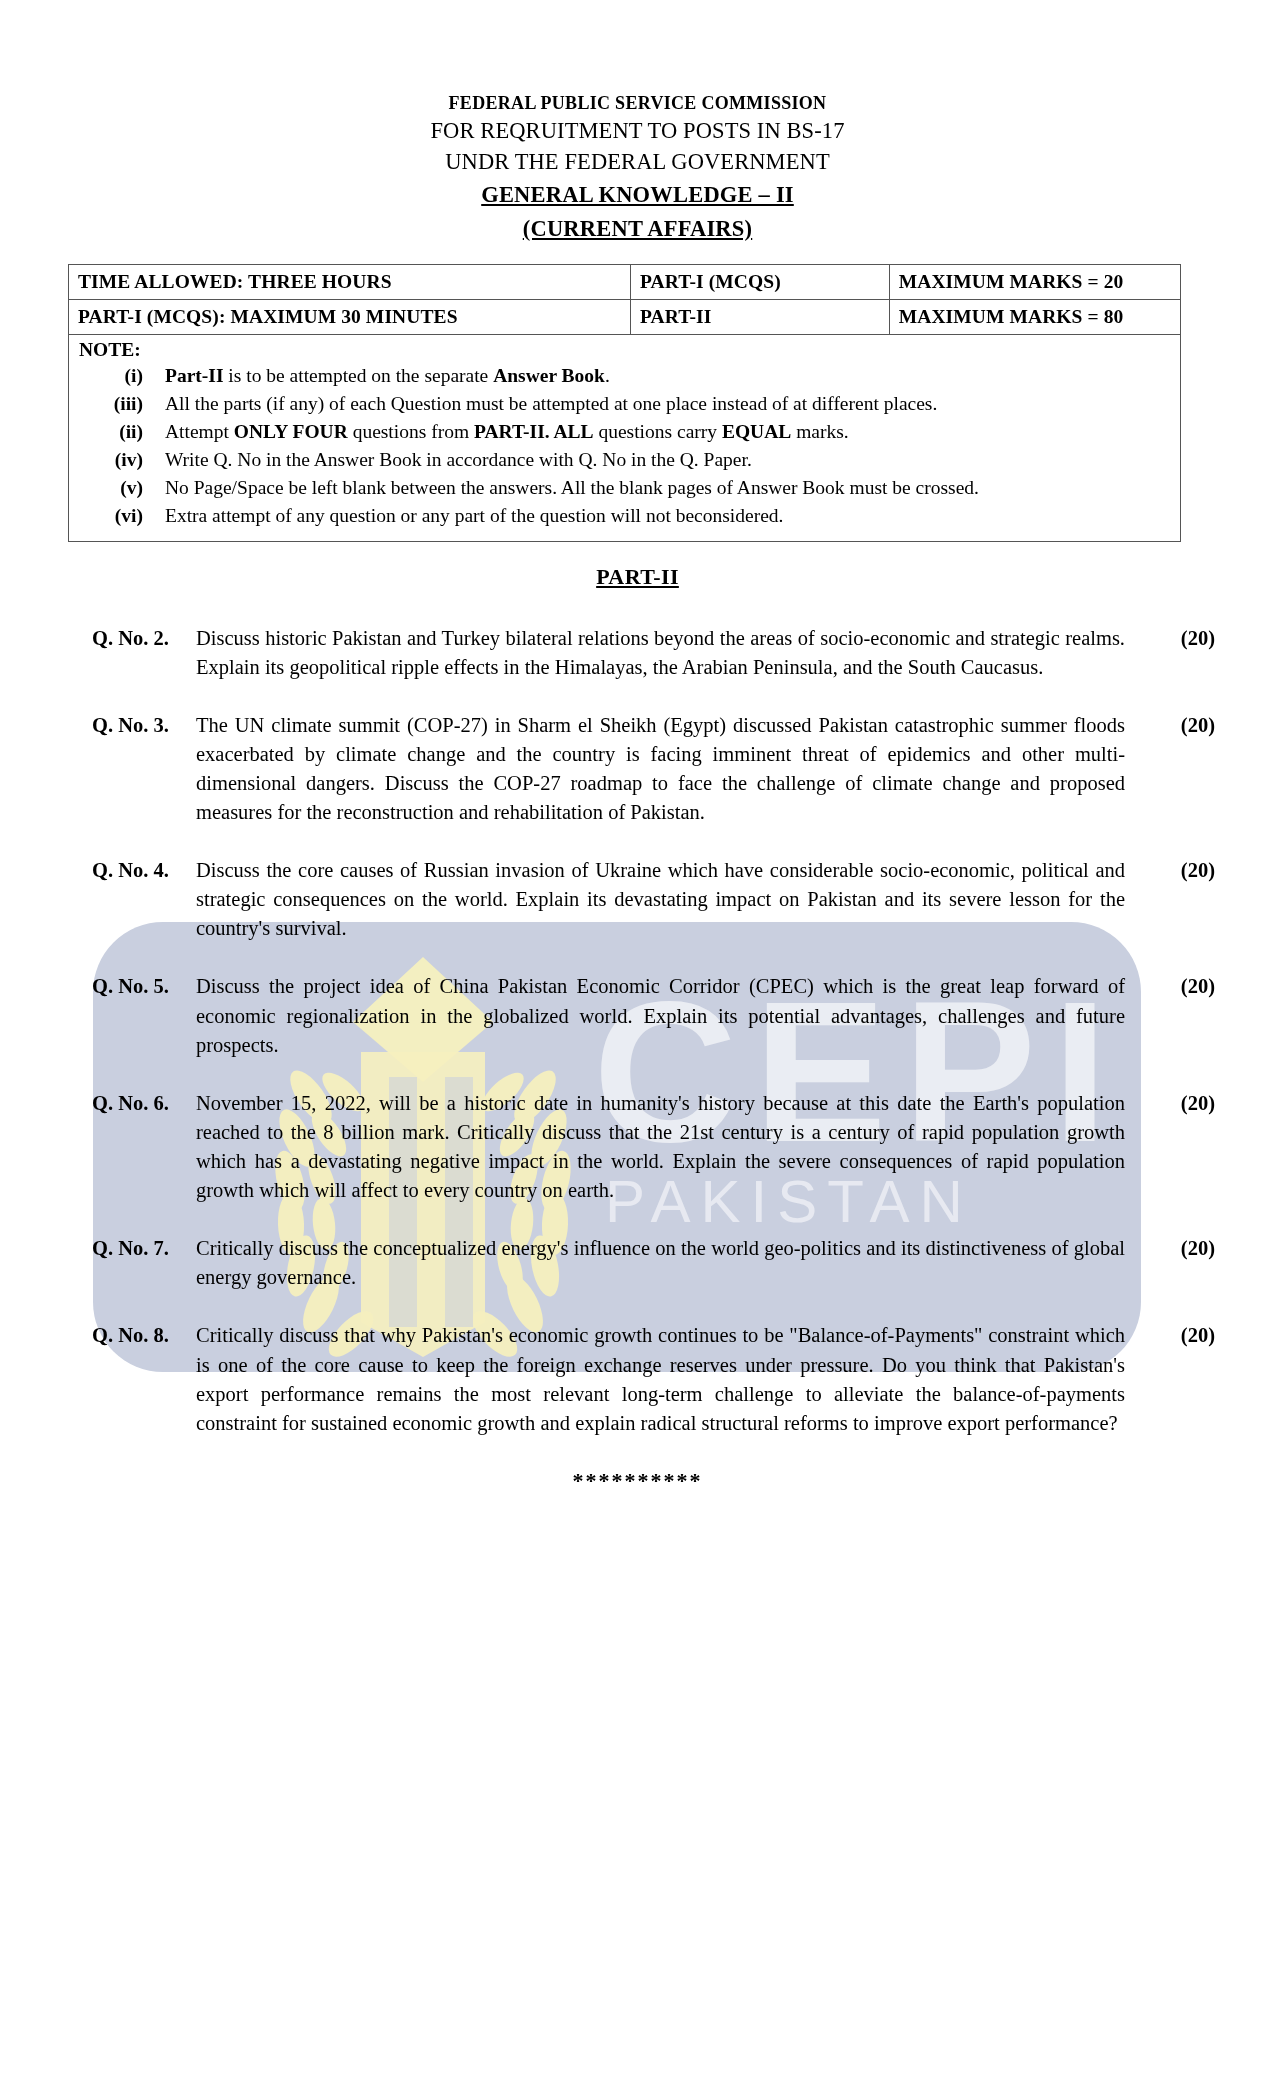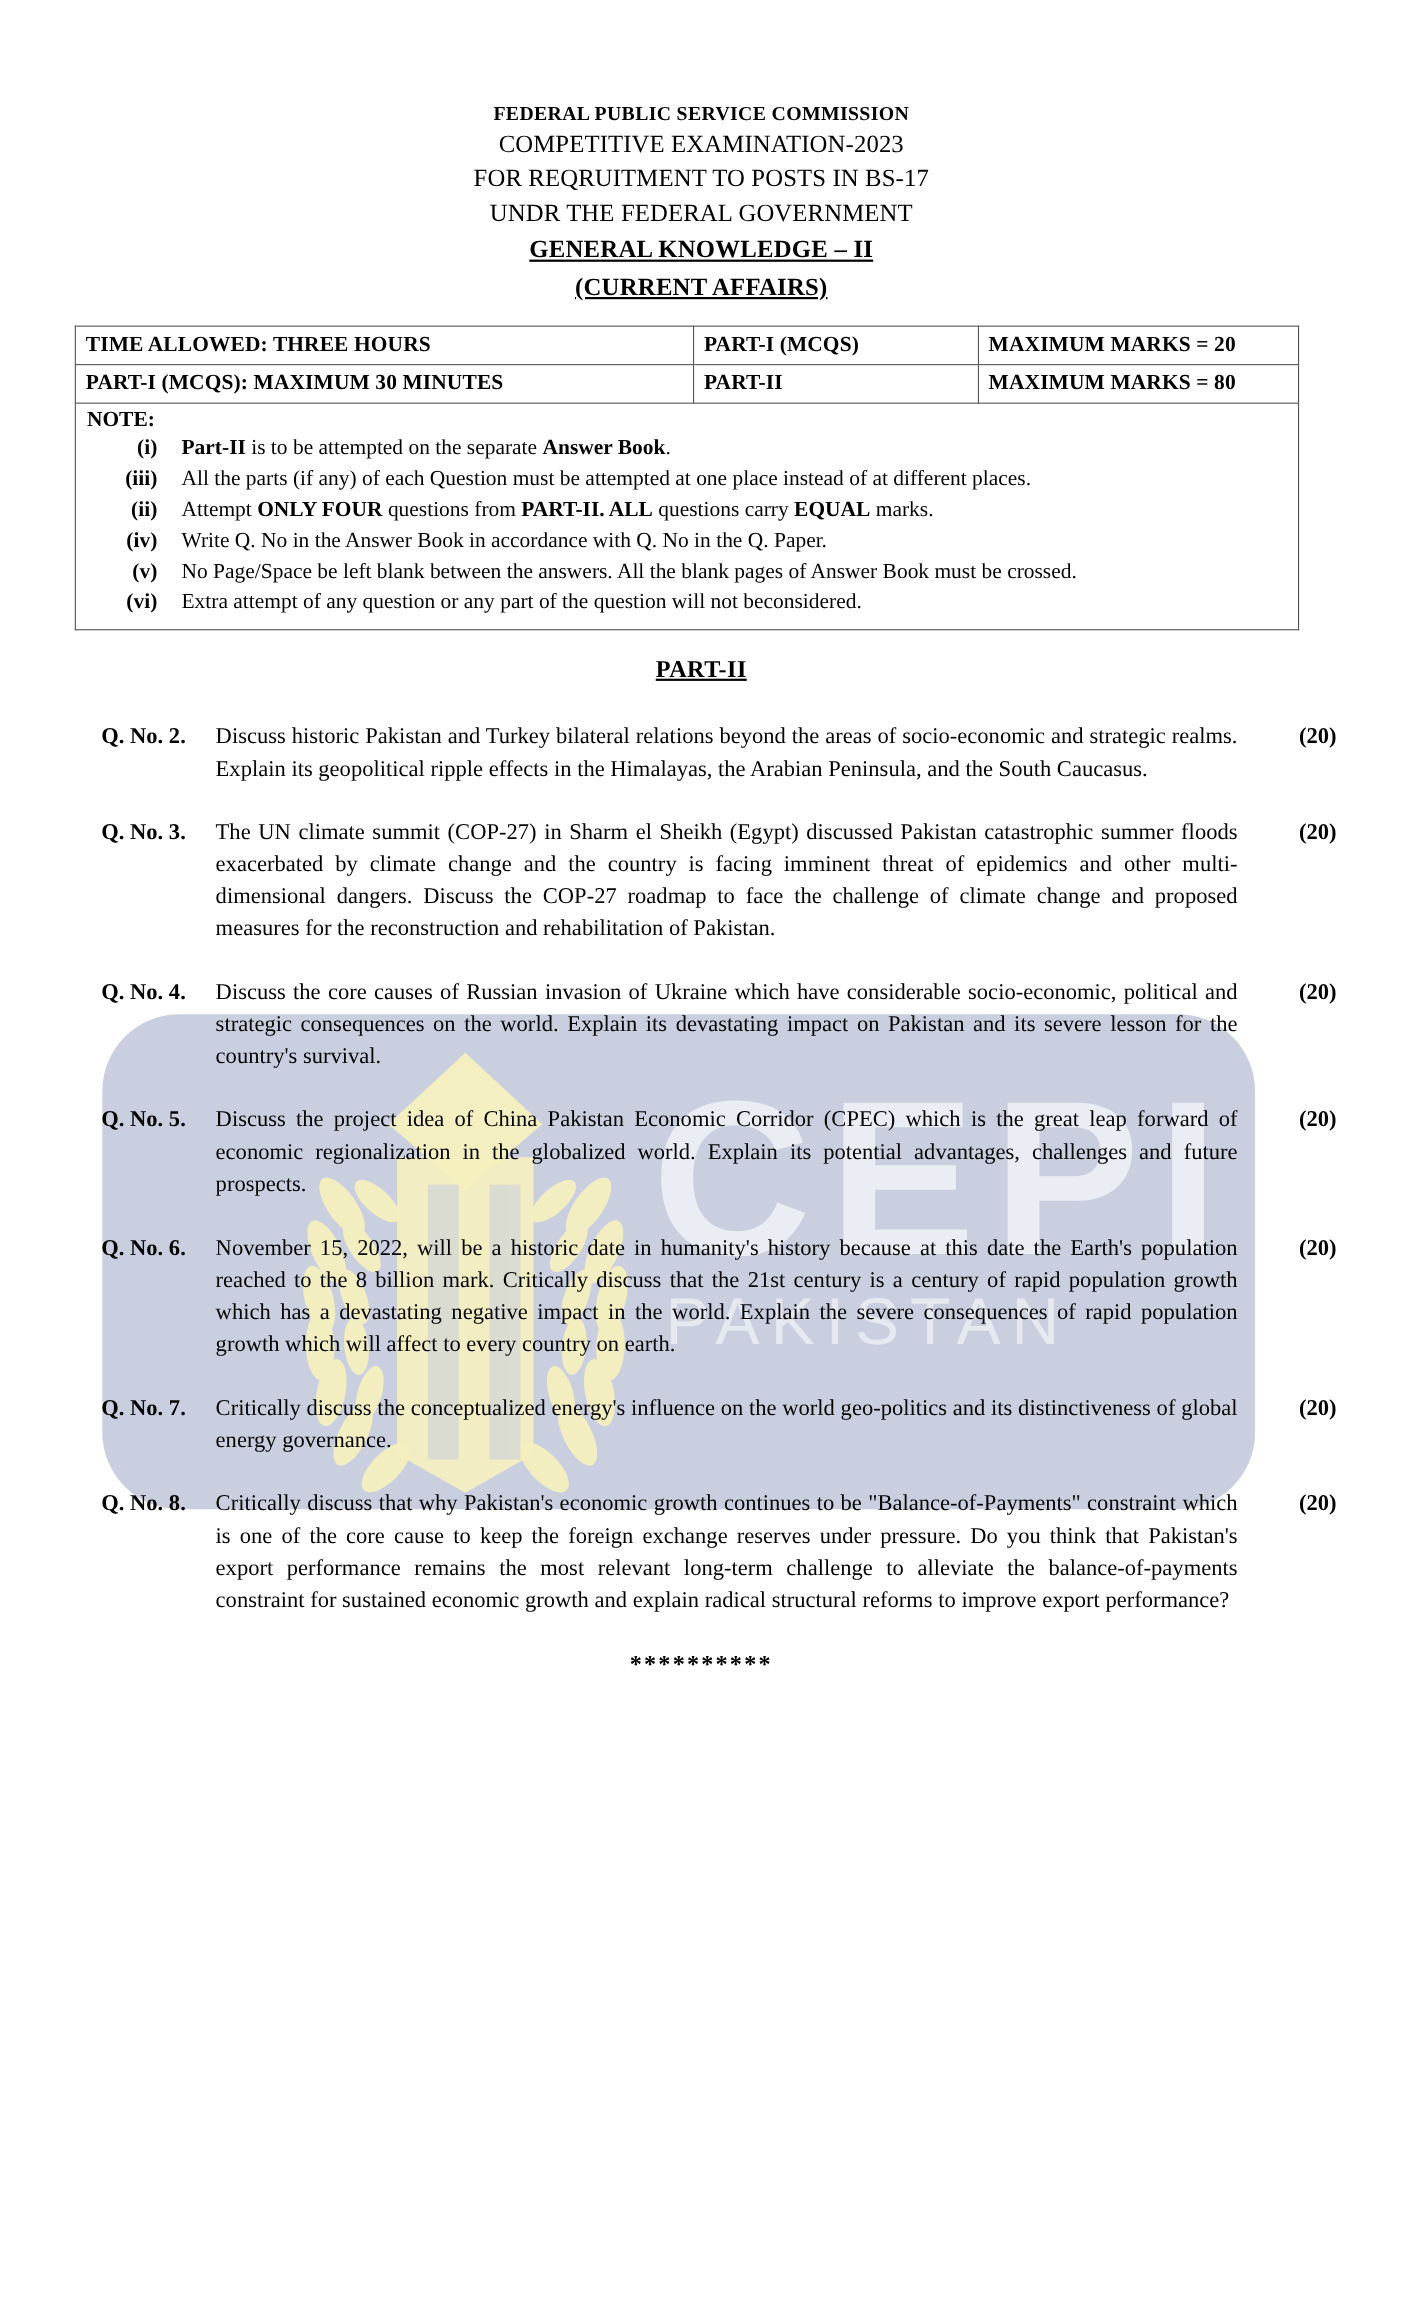--- a/index.html
+++ b/index.html
@@ -263,21 +263,20 @@
       </div>
       <div class="wm-text-cepi">CEPI</div>
       <div class="wm-text-pak">PAKISTAN</div>
     </div>
   </div>
 
   <div class="content">
 
     <div class="hdr">
       <div class="hdr-main">FEDERAL PUBLIC SERVICE COMMISSION</div>
-      <div class="hdr-line">COMPETITIVE EXAMINATION-2023</div>
       <div class="hdr-line">FOR REQRUITMENT TO POSTS IN BS-17</div>
       <div class="hdr-line">UNDR THE FEDERAL GOVERNMENT</div>
       <div class="hdr-sub-bold">GENERAL KNOWLEDGE – II</div>
       <div class="hdr-sub-bold">(CURRENT AFFAIRS)</div>
     </div>
 
     <div class="info-wrap">
       <table class="info">
         <tbody>
           <tr>

